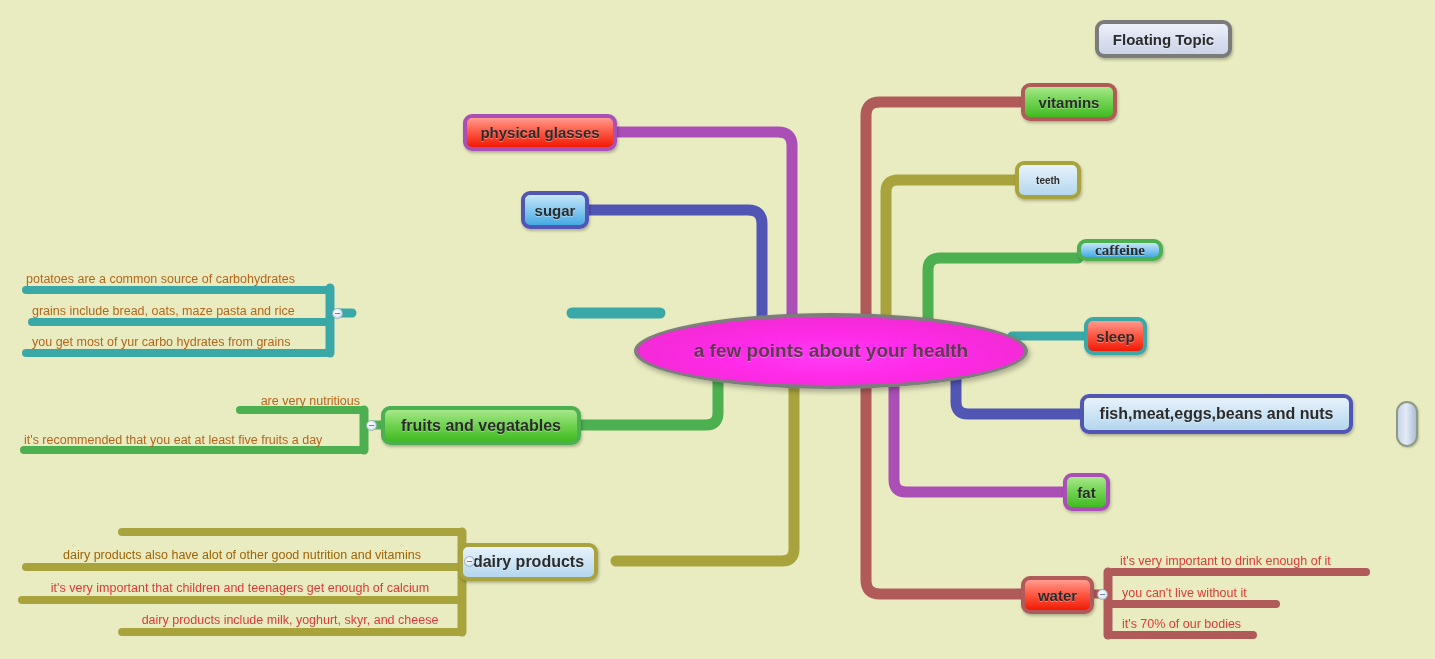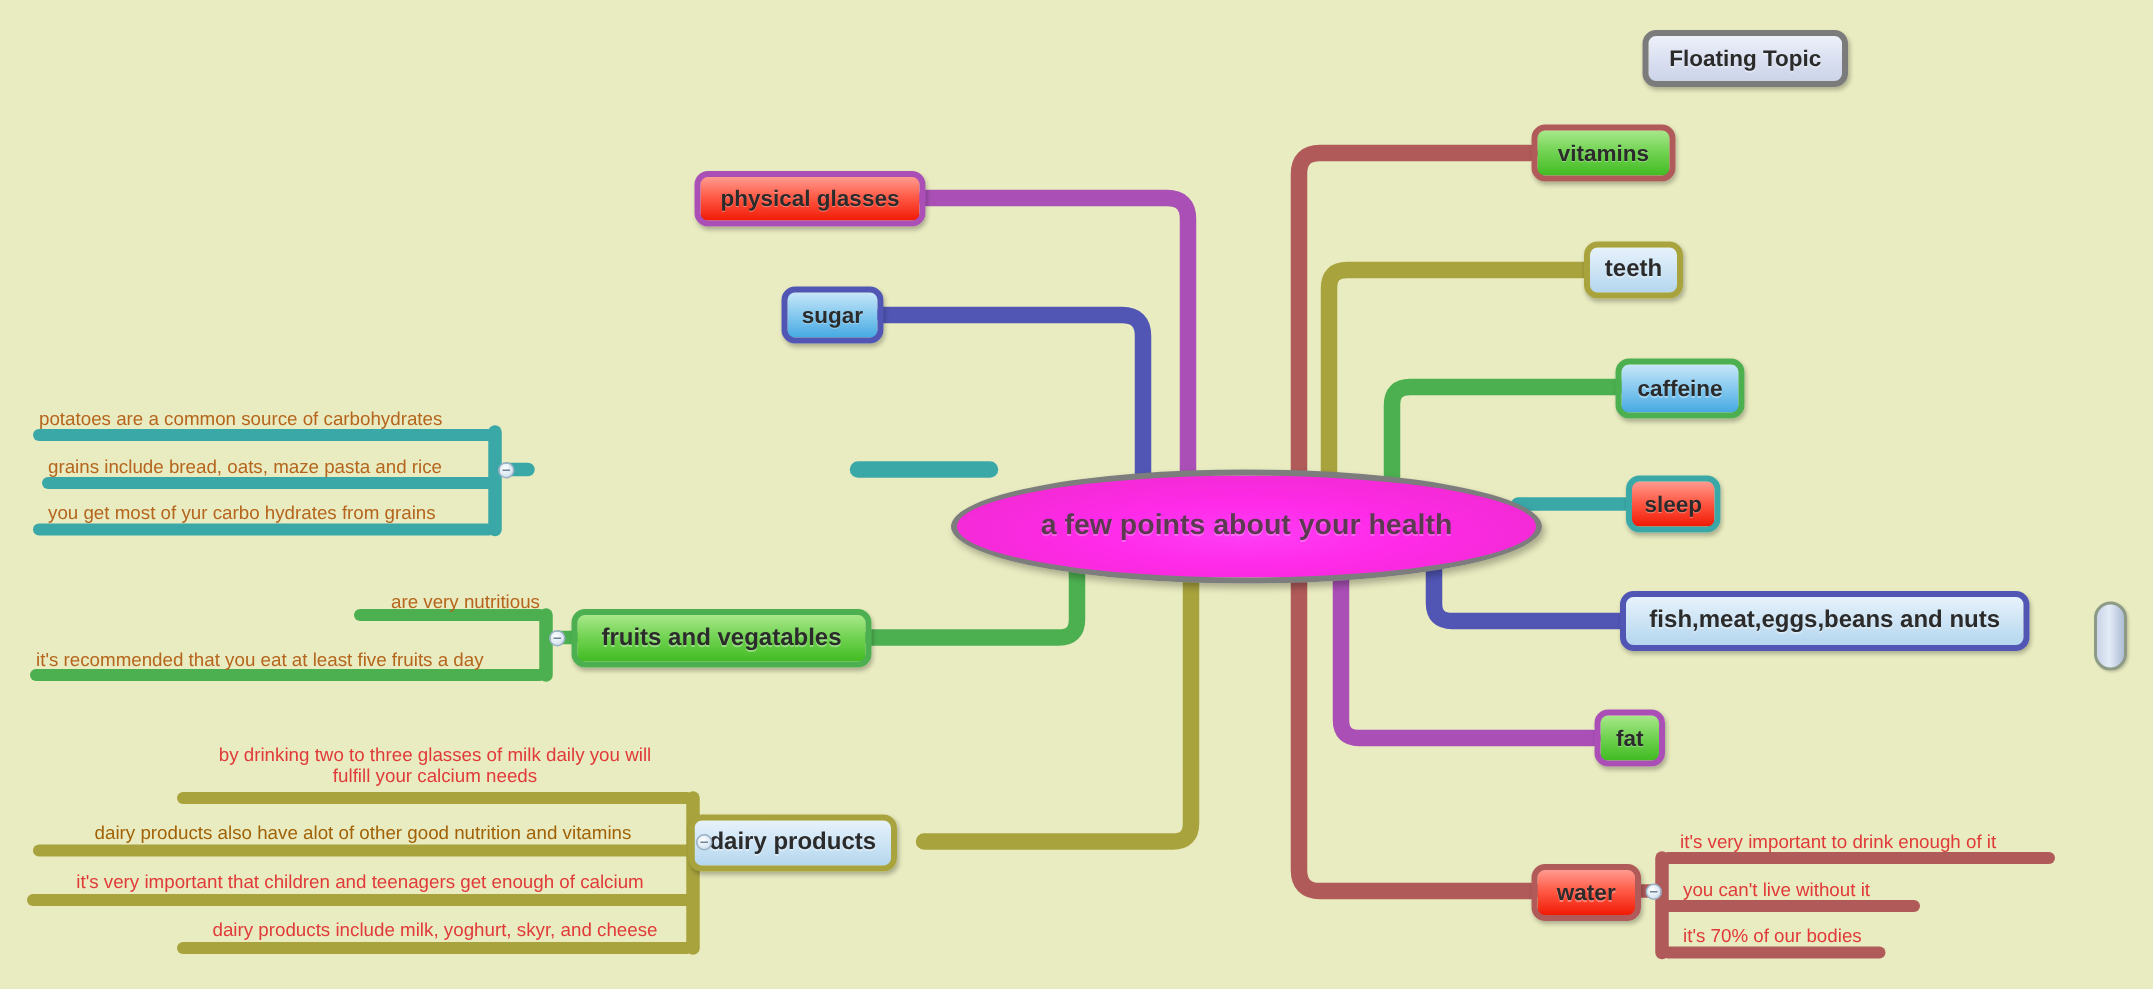--- a/index.html
+++ b/index.html
@@ -150,25 +150,25 @@
   </div>
 
   <div class="node paleblue" style="left:459px;top:543px;width:139px;height:38px;font-size:16px;border:4px solid #a8a33d;">
     <span>dairy products</span>
   </div>
 
   <div class="node green" style="left:1021px;top:83px;width:96px;height:38px;font-size:15px;border:4px solid #b05a5a;">
     <span>vitamins</span>
   </div>
 
-  <div class="node paleblue" style="left:1056px;top:161px;width:66px;height:38px;font-size:16px;border:4px solid #a8a33d;">
+  <div class="node paleblue" style="left:1015px;top:161px;width:66px;height:38px;font-size:10px;border:4px solid #a8a33d;">
     <span>teeth</span>
   </div>
 
-  <div class="node blue" style="left:1077px;top:239px;width:86px;height:40px;font-size:15px;border:4px solid #4caf50;">
+  <div class="node blue" style="left:1077px;top:239px;width:86px;height:22px;font-size:15px;border:4px solid #4caf50;font-family:Liberation Serif, serif;">
     <span>caffeine</span>
   </div>
 
   <div class="node red" style="left:1084px;top:317px;width:63px;height:38px;font-size:15px;border:4px solid #3ba8a8;">
     <span>sleep</span>
   </div>
 
   <div class="node paleblue" style="left:1080px;top:394px;width:273px;height:40px;font-size:16px;border:4px solid #5156b5;">
     <span>fish,meat,eggs,beans and nuts</span>
   </div>
@@ -191,24 +191,20 @@
     <span class="txt">grains include bread, oats, maze pasta and rice</span>
   </div>
 
   <div class="sub right" style="left:200px;top:394px;width:160px;color:#b5651d;">
     <span class="txt">are very nutritious</span>
   </div>
   <div class="sub left" style="left:24px;top:433px;width:336px;color:#b5651d;">
     <span class="txt">it's recommended that you eat at least five fruits a day</span>
   </div>
 
-  <div class="sub center" style="left:128px;top:496px;width:324px;color:#e03a3a;line-height:1.45;">
-    <span class="txt">by drinking two to three glasses of milk daily you will</span>
-    <span class="txt">fulfill your calcium needs</span>
-  </div>
   <div class="sub center" style="left:28px;top:548px;width:428px;color:#a16207;">
     <span class="txt">dairy products also have alot of other good nutrition and vitamins</span>
   </div>
   <div class="sub center" style="left:24px;top:581px;width:432px;color:#e03a3a;">
     <span class="txt">it's very important that children and teenagers get enough of calcium</span>
   </div>
   <div class="sub center" style="left:124px;top:613px;width:332px;color:#e03a3a;">
     <span class="txt">dairy products include milk, yoghurt, skyr, and cheese</span>
   </div>
 

